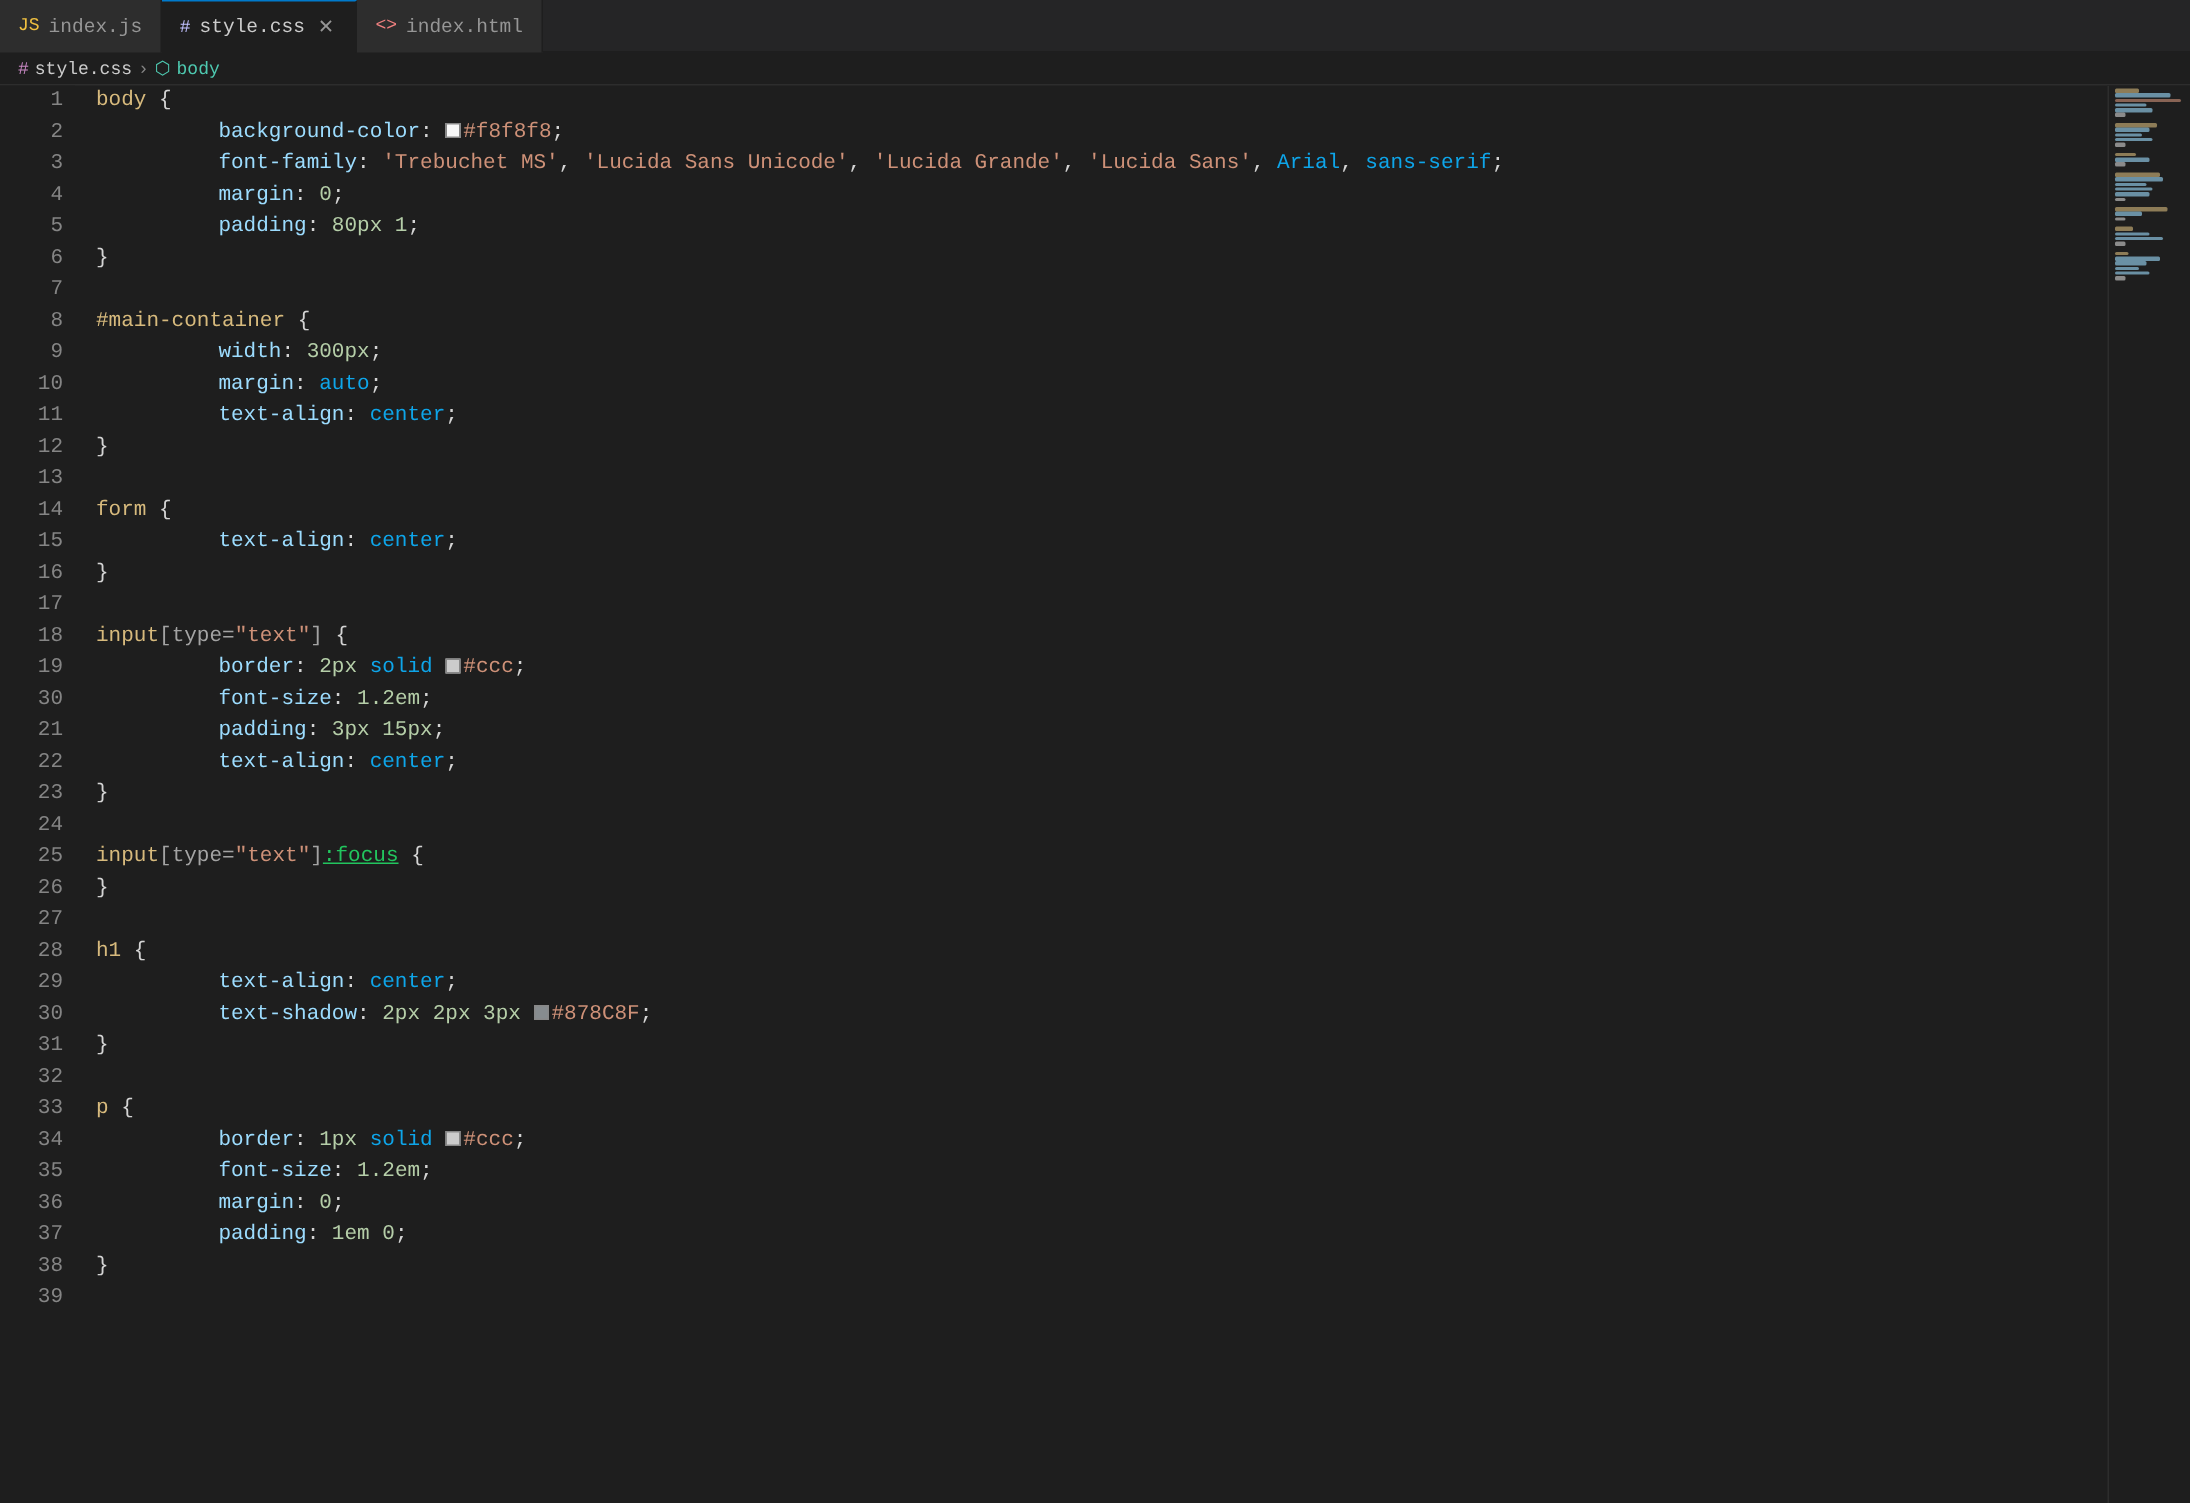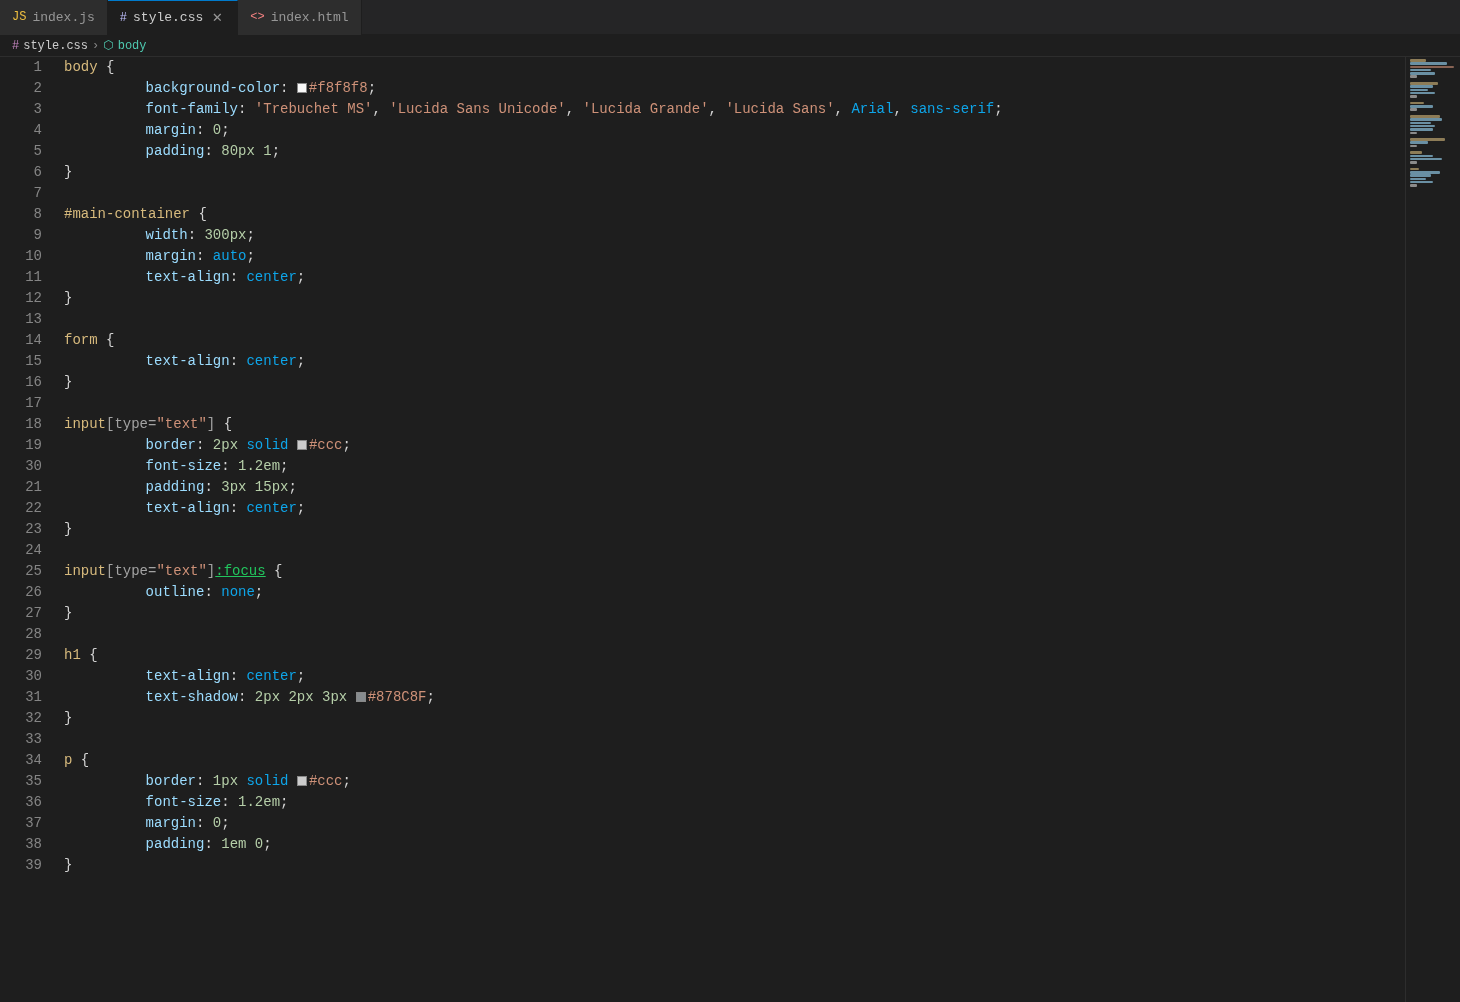--- a/index.html
+++ b/index.html
@@ -262,21 +262,20 @@
     <span class="code-line">    <span class="c-property">padding</span><span class="c-punct">: </span><span class="c-value-num">3px 15px</span><span class="c-punct">;</span></span>
 
     <span class="code-line">    <span class="c-property">text-align</span><span class="c-punct">: </span><span class="c-value-color">center</span><span class="c-punct">;</span></span>
 
     <span class="code-line"><span class="c-bracket">}</span></span>
 
     <span class="code-line"> </span>
 
     <span class="code-line"><span class="c-selector">input</span><span class="c-attr-selector">[type=</span><span class="c-value">"text"</span><span class="c-attr-selector">]</span><span class="c-pseudo">:focus</span> <span class="c-bracket">{</span></span>
 
-    <span class="code-line">    <span class="c-property">outline</span><span class="c-punct">: </span><span class="c-value-color">none</span><span class="c-punct">;</span></span>
 
     <span class="code-line"><span class="c-bracket">}</span></span>
 
     <span class="code-line"> </span>
 
     <span class="code-line"><span class="c-selector">h1</span> <span class="c-bracket">{</span></span>
 
     <span class="code-line">    <span class="c-property">text-align</span><span class="c-punct">: </span><span class="c-value-color">center</span><span class="c-punct">;</span></span>
 
     <span class="code-line">    <span class="c-property">text-shadow</span><span class="c-punct">: </span><span class="c-value-num">2px 2px 3px</span> <span class="c-color-swatch" style="background-color:#878C8F;"></span><span class="c-value">#878C8F</span><span class="c-punct">;</span></span>

